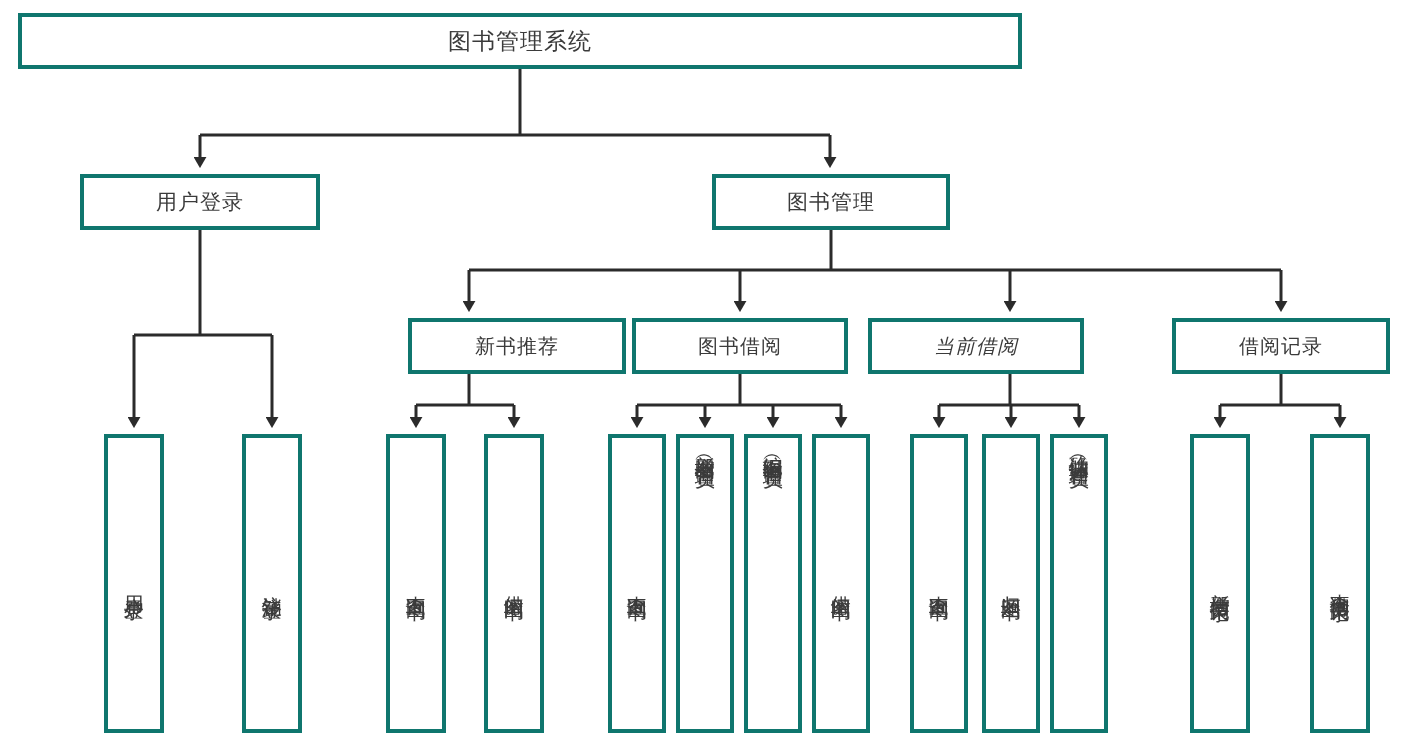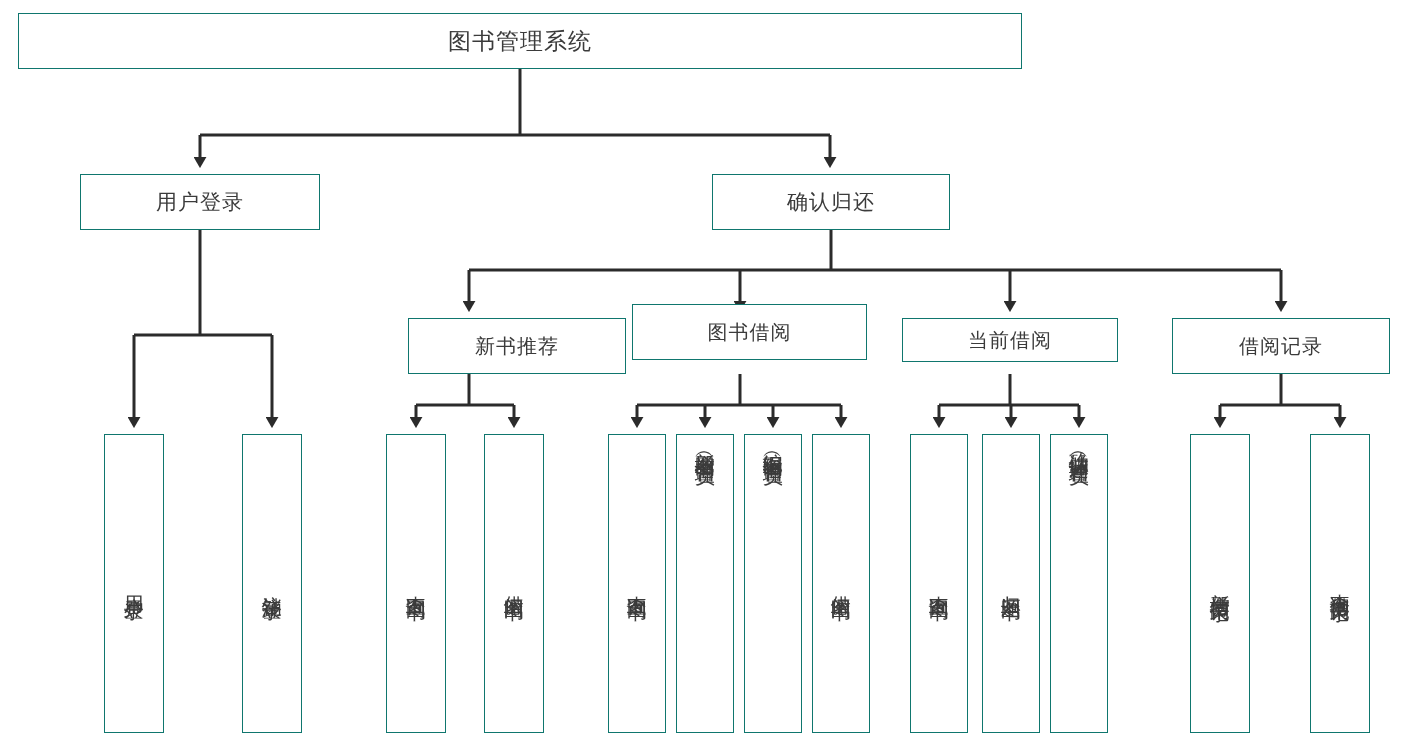--- a/index.html
+++ b/index.html
@@ -23,21 +23,21 @@
     left: 0;
     top: 0;
     width: 1405px;
     height: 747px;
     pointer-events: none;
   }
   .node {
     position: absolute;
     box-sizing: border-box;
     background: #ffffff;
-    border: 1px solid #0f766e;
+    border: 4px solid #0f766e;
     display: flex;
     align-items: center;
     justify-content: center;
     color: #3b3b3b;
     text-align: center;
     z-index: 2;
   }
   .node.root {
     font-size: 23px;
     letter-spacing: 1px;
@@ -137,30 +137,30 @@
   </svg>
 
   <div class="node root" style="left:18px; top:13px; width:1004px; height:56px;">
     <span>图书管理系统</span>
   </div>
 
   <div class="node level2" style="left:80px; top:174px; width:240px; height:56px;">
     <span>用户登录</span>
   </div>
   <div class="node level2" style="left:712px; top:174px; width:238px; height:56px;">
-    <span>确认归还</span>
+    <span>图书管理</span>
   </div>
 
   <div class="node level3" style="left:360px; top:318px; width:218px; height:56px;margin-left:48px;">
     <span>新书推荐</span>
   </div>
-  <div class="node level3" style="left:632px; top:304px; width:235px; height:56px;">
+  <div class="node level3" style="left:632px; top:318px; width:216px; height:56px;">
     <span>图书借阅</span>
   </div>
-  <div class="node level3" style="left:902px; top:318px; width:216px; height:44px;">
+  <div class="node level3" style="left:868px; top:318px; width:216px; height:56px;font-style:italic;">
     <span>当前借阅</span>
   </div>
   <div class="node level3" style="left:1172px; top:318px; width:218px; height:56px;text-align:right;">
     <span>借阅记录</span>
   </div>
 
   <div class="node leaf centered" style="left:104px; top:434px; width:60px; height:299px;">
     <span class="leaf-text">用户登录</span>
   </div>
   <div class="node leaf centered" style="left:242px; top:434px; width:60px; height:299px;">

